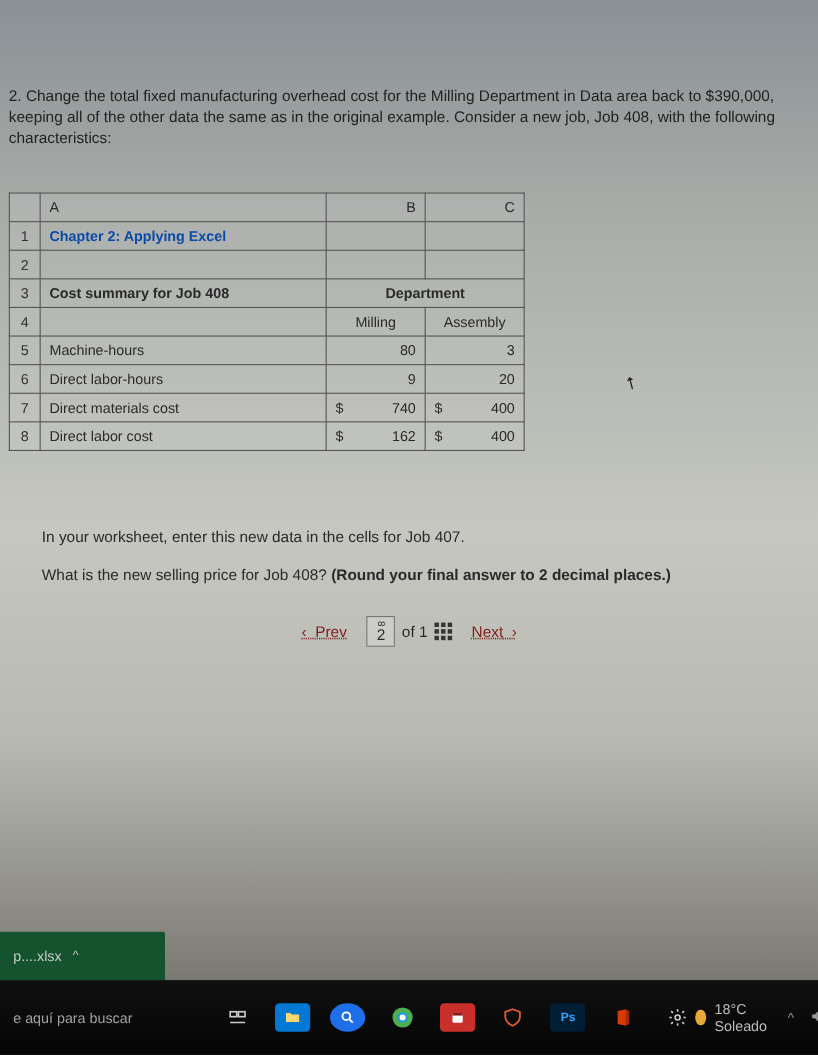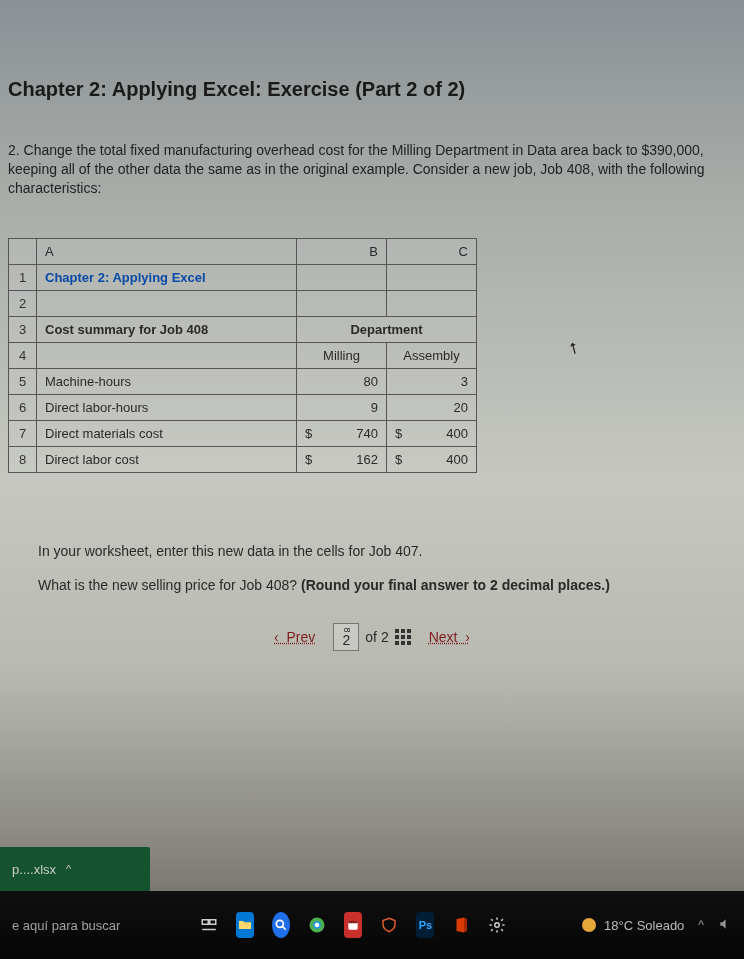--- a/index.html
+++ b/index.html
@@ -106,35 +106,34 @@
   .taskbar {
     position:absolute; left:0; right:0; bottom:0; height:68px;
     background: linear-gradient(180deg,#101010 0%, #050505 100%);
     display:flex; align-items:center;
     color:#bcbcbc; font-size:13px;
     padding:0 12px;
   }
   .taskbar .search { flex:0 0 auto; margin-right:20px; opacity:.85;}
   .taskbar .icons { display:flex; gap:18px; align-items:center; margin-left:60px;}
   .taskbar .icon {
-    width:18px;height:26px;border-radius:4px;
+    width:32px;height:26px;border-radius:4px;
     display:flex;align-items:center;justify-content:center;
     font-size:14px;
   }
   .taskbar .spacer{flex:1;}
   .taskbar .weather{display:flex;align-items:center;gap:8px;font-size:13px;}
   .taskbar .sun{width:14px;height:14px;border-radius:50%;background:#e6a838;}
   .taskbar .tray{margin-left:14px;opacity:.8;font-size:12px;}
   .tv-icon svg{width:18px;height:18px;}
 </style>
 </head>
 <body>
 
 <div class="page">
-  <div class="title">Chapter 2: Applying Excel: Exercise (Part 2 of 2)</div>
 
   <div class="instructions">2. Change the total fixed manufacturing overhead cost for the Milling Department in Data area back to $390,000, keeping all of the other data the same as in the original example. Consider a new job, Job 408, with the following characteristics:</div>
 
   <table class="sheet">
     <tbody>
         <tr>
       <th class="rownum"></th>
       <th class="colA">A</th>
       <th class="colB">B</th>
       <th class="colC">C</th>
@@ -217,21 +216,21 @@
   <div class="pager">
     <div class="prev">
       <span>‹</span>
       &nbsp;<span>Prev</span>
     </div>
     <div class="pagebox">
       <div class="pnum">
         <span class="inf">8</span>
         <span>2</span>
       </div>
-      <span>of 2</span>
+      <span>of 1</span>
       <div class="grid-icon">
         <span></span>
           <span></span>
           <span></span>
           <span></span>
           <span></span>
           <span></span>
           <span></span>
           <span></span>
           <span></span>

